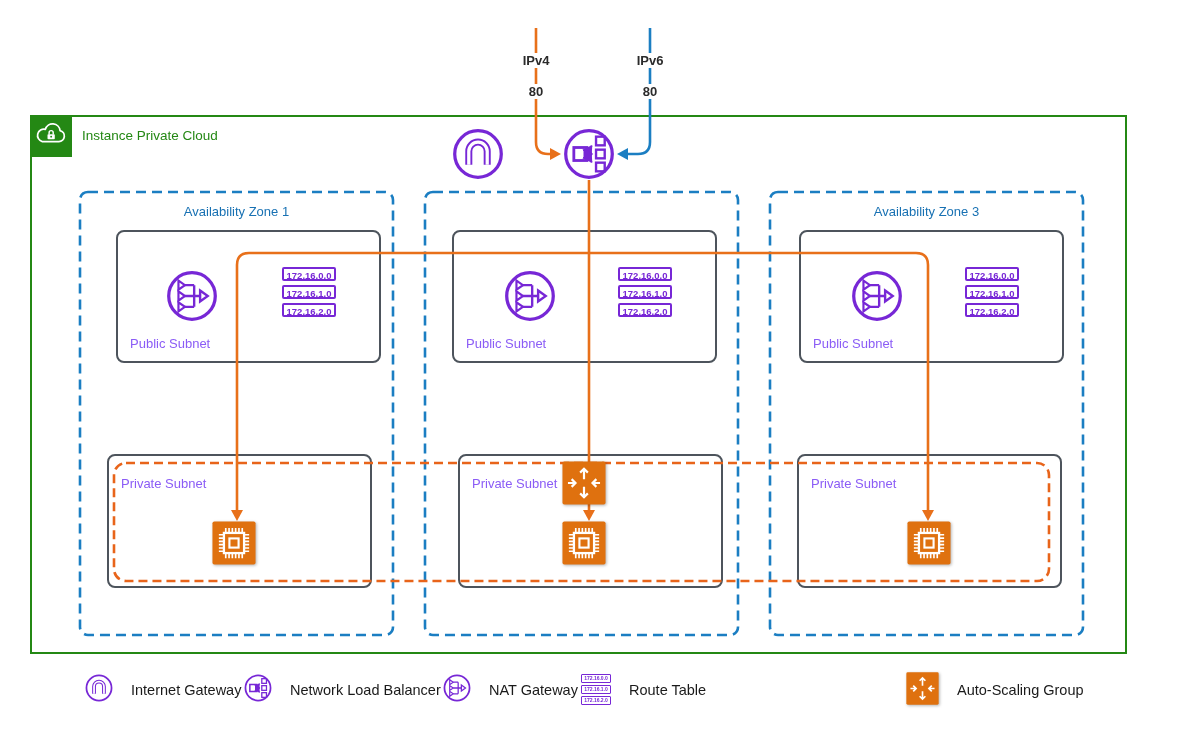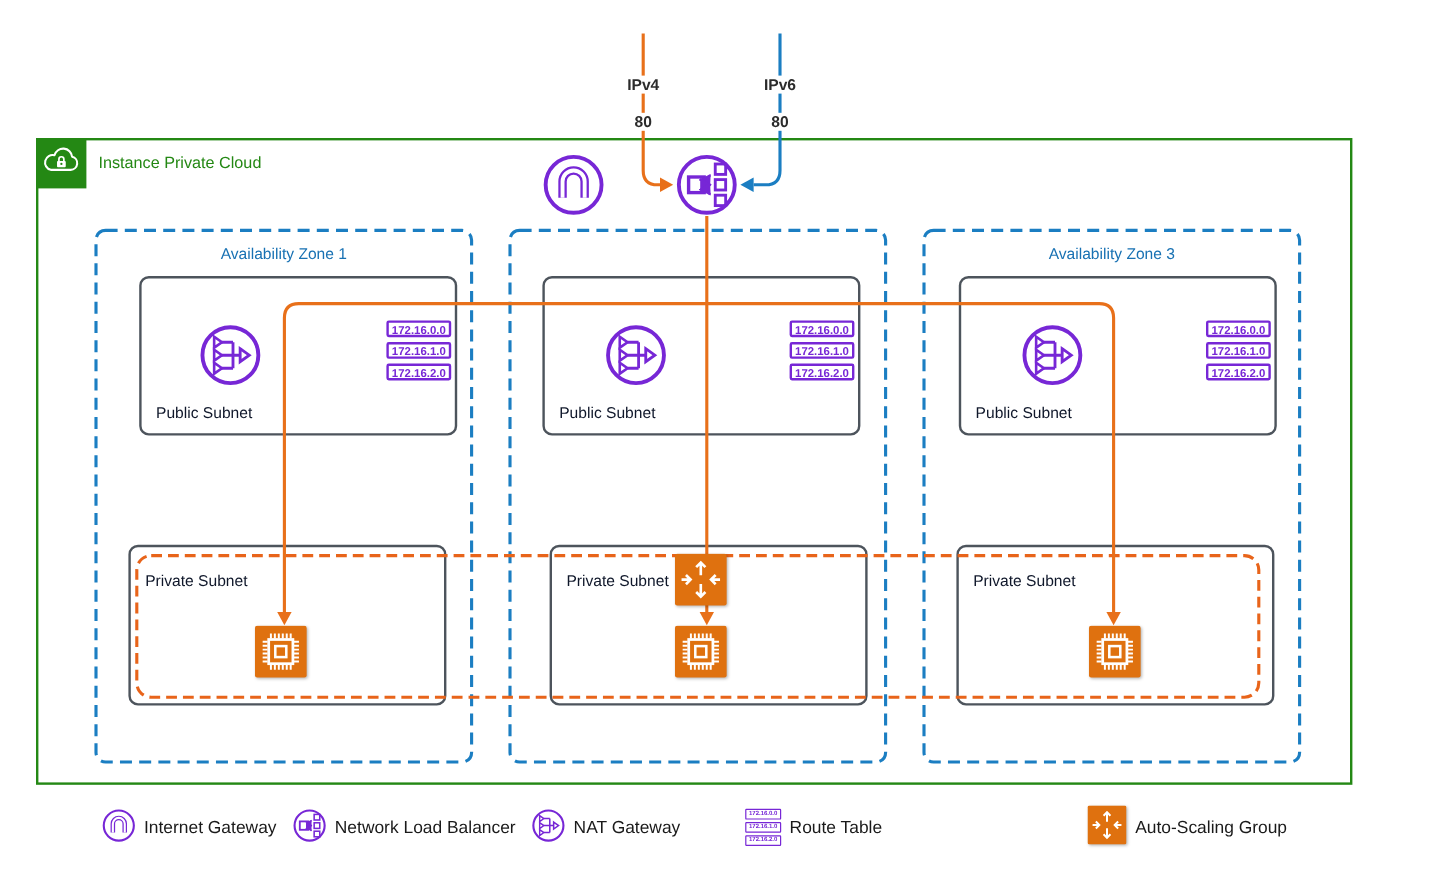--- a/index.html
+++ b/index.html
@@ -9,46 +9,46 @@
   
   .vpc-box{left:30px;top:115px;width:1093px;height:535px;border:2px solid #248814;z-index:1;}
   .vpc-corner{left:30px;top:115px;width:42px;height:42px;background:#248814;z-index:2;
               display:flex;align-items:center;justify-content:center;}
   .vpc-label{left:82px;top:128px;font-size:13.5px;color:#248814;z-index:5;}
   .az-label{top:204px;width:313px;text-align:center;font-size:13px;color:#1871B3;z-index:5;}
   .az-label span{background:#fff;padding:0 3px;}
   .subnet{border:2px solid #4D545C;border-radius:8px;background:#fff;z-index:2;}
   .pub{top:230px;width:261px;height:129px;}
   .priv{top:454px;width:261px;height:130px;}
-  .sub-label{position:absolute;font-size:13px;color:#0f172a;white-space:nowrap;}
+  .sub-label{position:absolute;font-size:13px;color:#8b5cf6;white-space:nowrap;}
   .pub .sub-label{left:12px;bottom:10px;}
   .priv .sub-label{left:12px;top:20px;}
   
-  .route-table{z-index:5;margin-left:40px;}
+  .route-table{z-index:5;}
   .rt-row{width:54px;height:14px;margin-bottom:4px;border:2px solid #7727D6;background:#fff;
           color:#7727D6;font-weight:bold;font-size:9.5px;line-height:14px;text-align:center;
           box-sizing:border-box;border-radius:2px;}
   .route-table.mini .rt-row{width:30px;height:9px;margin-bottom:2px;border-width:1.5px;
           font-size:5px;line-height:6px;border-radius:1px;}
   
   .icon{position:absolute;z-index:6;}
   .shadowed{filter:drop-shadow(1px 1px 1.5px rgba(0,0,0,0.3));}
   
   #connectors{position:absolute;left:0;top:0;z-index:4;pointer-events:none;}
   .az-stroke{fill:none;stroke:#1B7EC2;stroke-width:2.6;stroke-dasharray:10 6;}
   .asg-stroke{fill:none;stroke:#E8641A;stroke-width:2.6;stroke-dasharray:9 5;}
   .oline{fill:none;stroke:#E8701A;stroke-width:2.6;}
   .ofill{fill:#E8701A;}
   .bline{fill:none;stroke:#1B7EC2;stroke-width:2.6;}
   .bfill{fill:#1B7EC2;}
   
   .net-label{z-index:5;font-size:13px;font-weight:700;color:#2b2b2b;transform:translateX(-50%);
-             background:#fff;padding:0 3px;margin-top:10px;}
-  
-  .legend-item{top:668px;height:44px;display:flex;align-items:center;gap:7px;z-index:5;}
+             background:#fff;padding:0 3px;}
+  
+  .legend-item{top:668px;height:44px;display:flex;align-items:center;gap:18px;z-index:5;}
   .legend-item .lbl{font-size:14.5px;color:#1a1a1a;white-space:nowrap;}
 </style>
 </head>
 <body>
 
 <div id="canvas">
 
   <svg width="0" height="0" style="position:absolute">
     <defs>
       <marker id="m-arrow-p" markerWidth="6" markerHeight="6" refX="4.5" refY="3" orient="auto">

